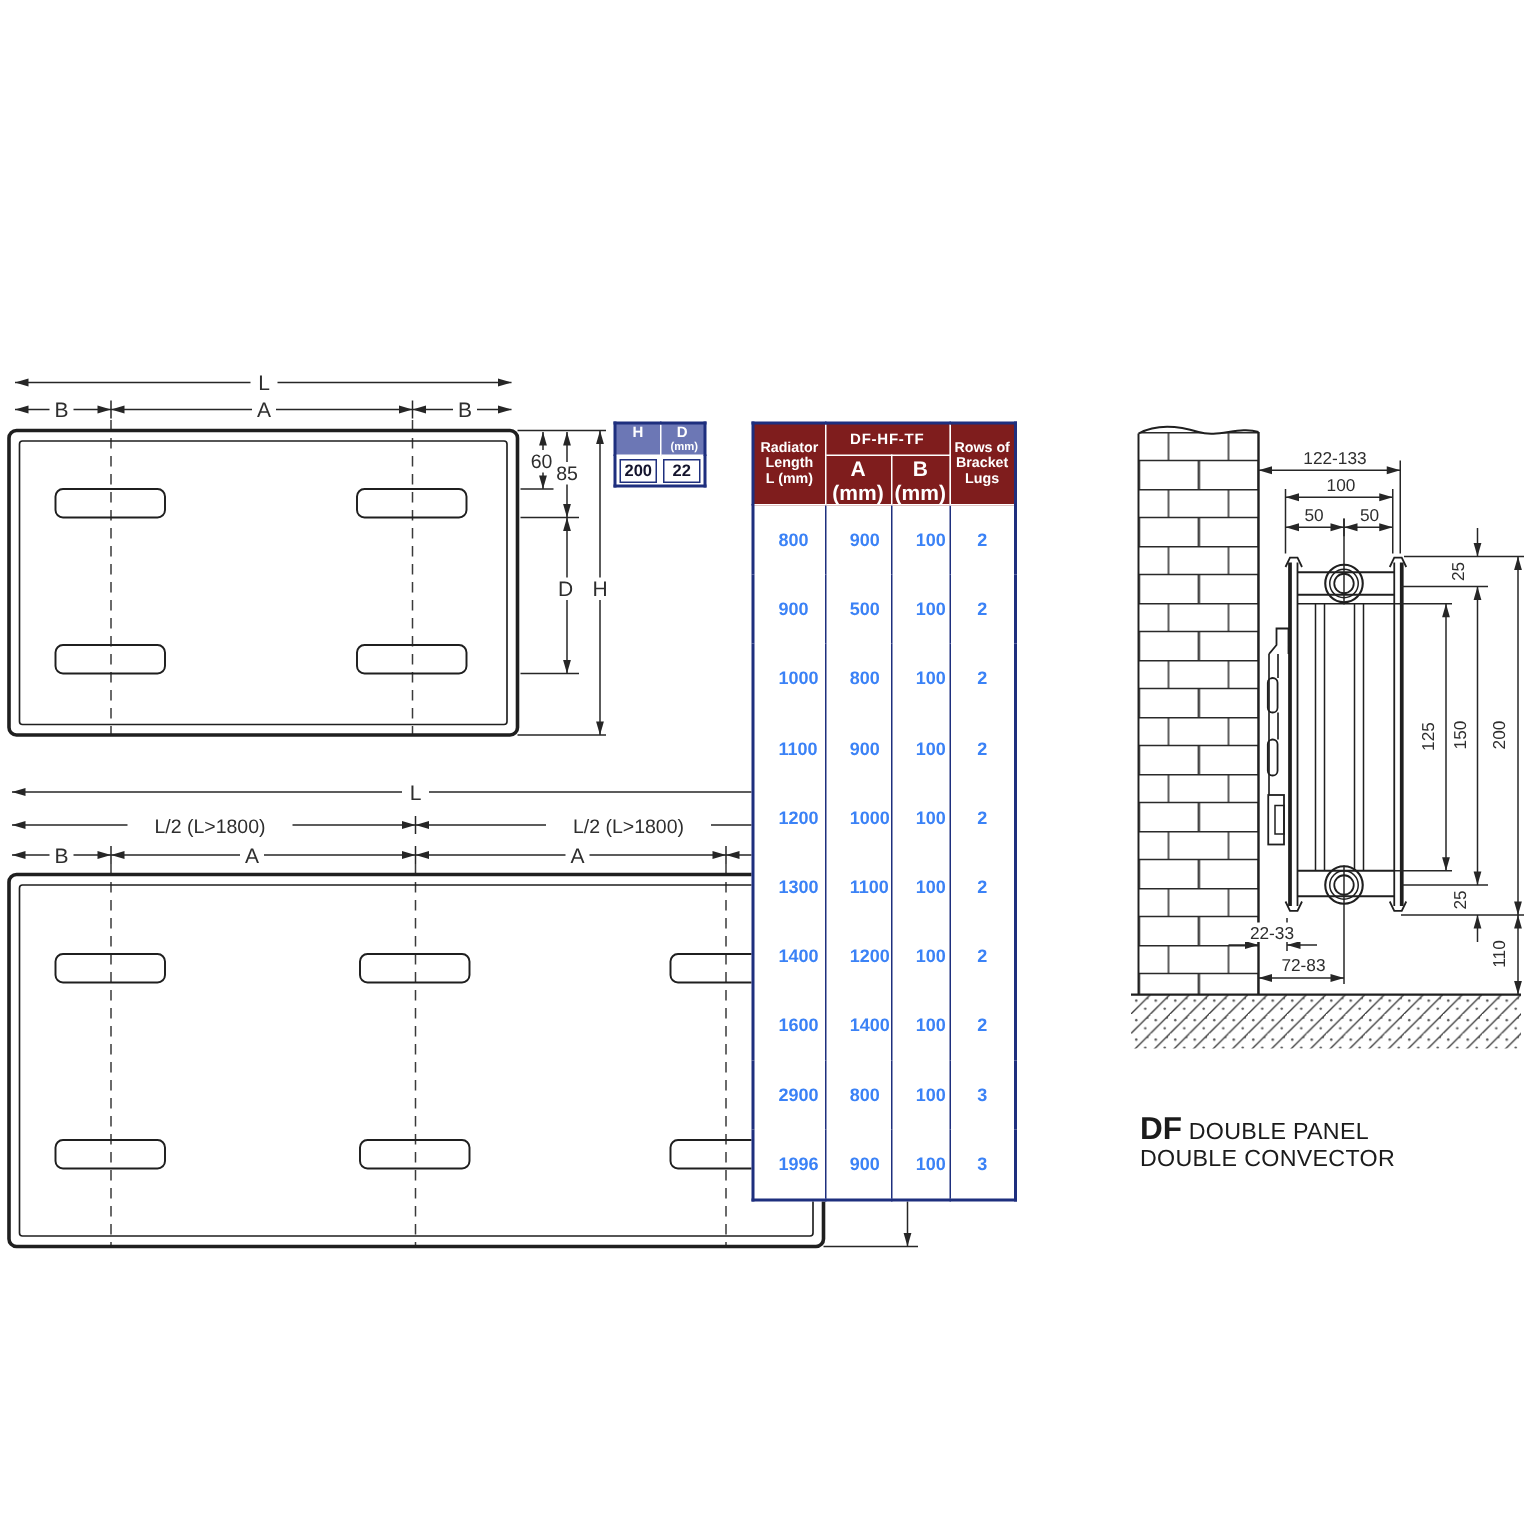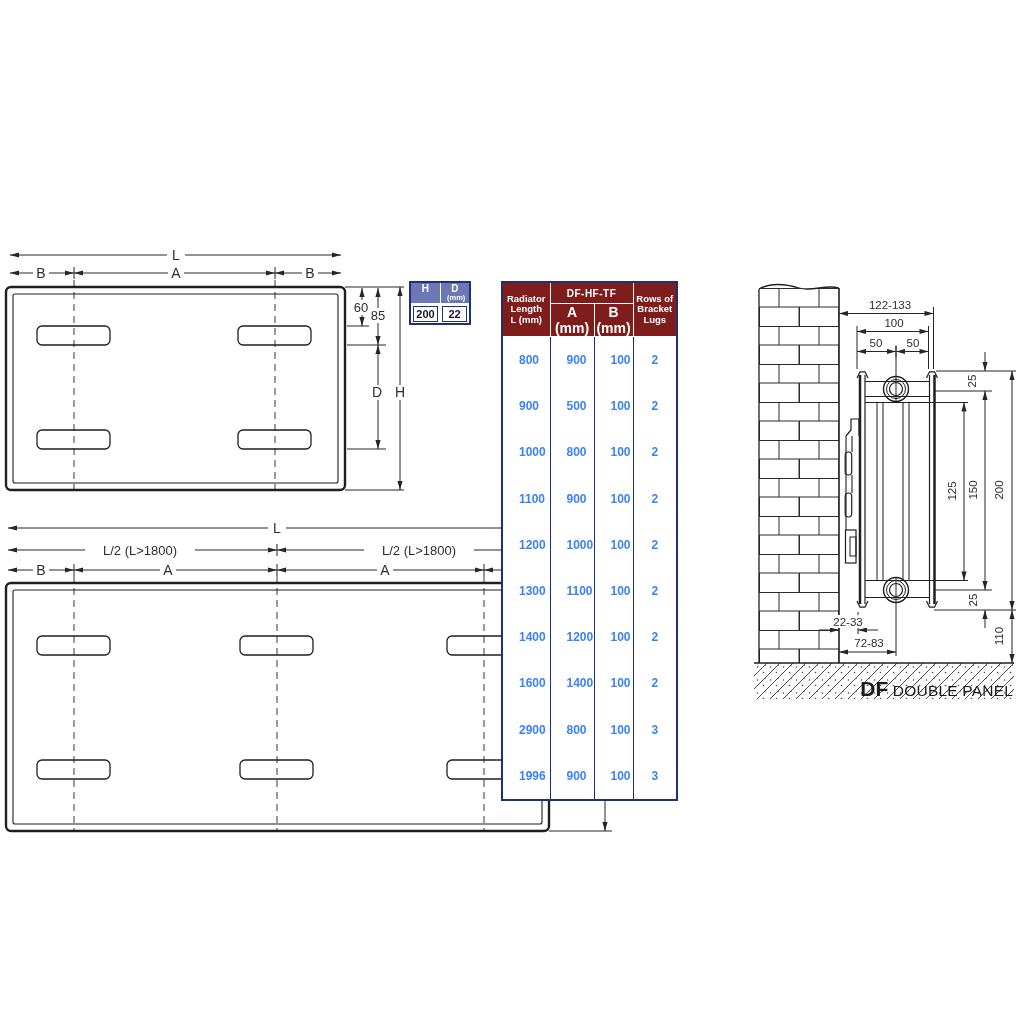--- a/index.html
+++ b/index.html
@@ -28,21 +28,21 @@
            table-layout:fixed;border:2.5px solid #1e2f7e;background:#fff;}
   table.hd th{background:#6c77b5;color:#fff;border:1.5px solid #ffffff;padding:1px 0;
               text-align:center;vertical-align:middle;}
   table.hd th .big{display:block;font-size:10px;line-height:10px;font-weight:bold;}
   table.hd th .unit{display:block;font-size:7.5px;line-height:8px;font-weight:bold;margin-left:36px;}
   table.hd td{padding:0;height:19px;vertical-align:middle;}
   table.hd td .vbox{border:1.2px solid #1e2f7e;margin:1.5px 2px;text-align:center;
                     font-size:11px;font-weight:bold;color:#15152e;line-height:14px;}
 
   
-  .caption{position:absolute;left:760px;top:680px;width:253px;text-align:right;
+  .caption{position:absolute;left:760px;top:744px;width:253px;text-align:left;
            color:#1b1b1b;line-height:18px;}
   .caption .code{font-weight:bold;font-size:21px;}
   .caption .rest{font-size:15.5px;letter-spacing:0.2px;}
 </style>
 </head>
 <body>
 
 <div class="stage">
 
 <svg width="1024" height="1024" viewBox="0 0 1024 1024">
@@ -388,15 +388,16 @@
     <td>1996</td>
           <td>900</td>
           <td>100</td>
           <td>3</td>
   </tr>
 </tbody>
     </table>
 
 <div class="caption">
   <div><span class="code">DF</span><span class="rest">&nbsp;</span><span class="rest">DOUBLE PANEL</span></div>
+  <div class="rest">DOUBLE CONVECTOR</div>
 </div>
 
 </div>
 
 </body></html>

